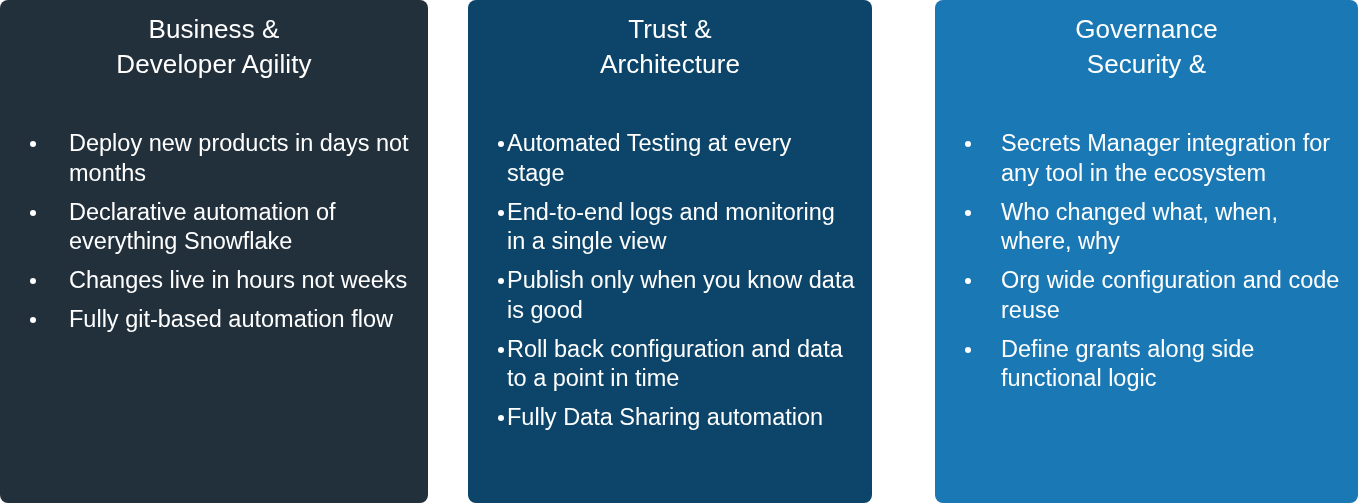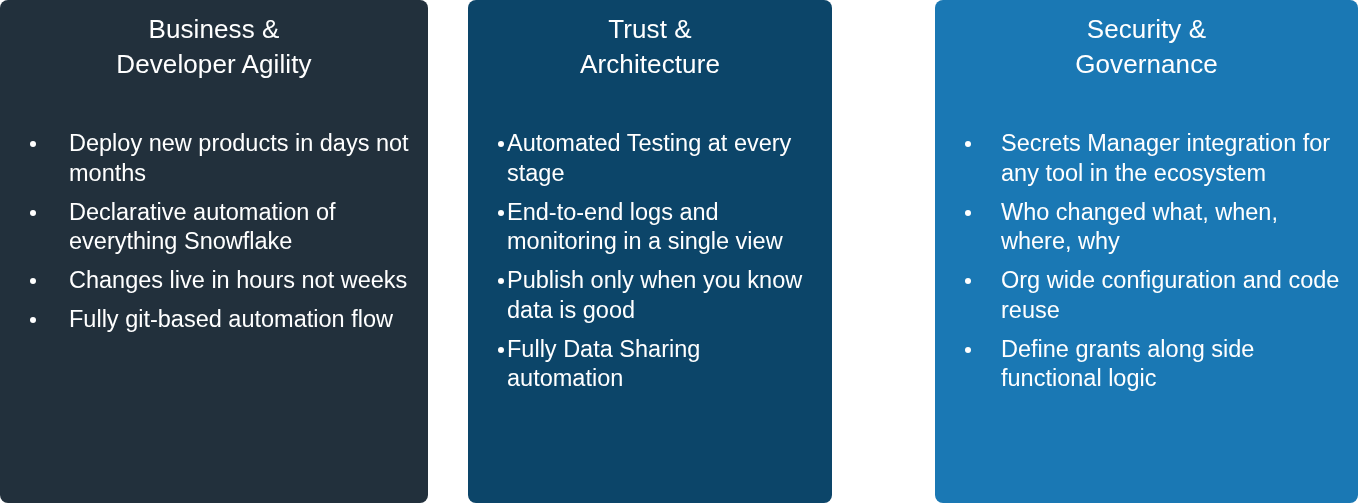--- a/index.html
+++ b/index.html
@@ -16,21 +16,21 @@
     }
     .card {
       position: absolute;
       top: 0;
       height: 503px;
       border-radius: 8px;
       box-sizing: border-box;
       color: #ffffff;
     }
     .card-1 { left: 0; width: 428px; background: #22303c; }
-    .card-2 { left: 468px; width: 364px; background: #0c4569; }
+    .card-2 { left: 468px; width: 404px; background: #0c4569; }
     .card-3 { left: 935px; width: 423px; background: #1a78b4; }
 
     .card-title {
       position: absolute;
       top: 12px;
       left: 0;
       right: 0;
       text-align: center;
       font-size: 26px;
       line-height: 35px;
@@ -89,28 +89,29 @@
 
 <section class="card card-2">
   <h2 class="card-title">
     <span>Trust &amp;</span>
     <span>Architecture</span>
   </h2>
   <ul class="bullets">
     <li><span class="dot"></span><span>Automated Testing at every stage</span></li>
     <li><span class="dot"></span><span>End-to-end logs and monitoring in a single view</span></li>
     <li><span class="dot"></span><span>Publish only when you know data is good</span></li>
+    <li><span class="dot"></span><span>Roll back configuration and data to a point in time</span></li>
     <li><span class="dot"></span><span>Fully Data Sharing automation</span></li>
   </ul>
 </section>
 
 <section class="card card-3">
   <h2 class="card-title">
+    <span>Governance</span>
     <span>Security &amp;</span>
-    <span>Governance</span>
   </h2>
   <ul class="bullets">
     <li><span class="dot"></span><span>Secrets Manager integration for any tool in the ecosystem</span></li>
     <li><span class="dot"></span><span>Who changed what, when, where, why</span></li>
     <li><span class="dot"></span><span>Org wide configuration and code reuse</span></li>
     <li><span class="dot"></span><span>Define grants along side functional logic</span></li>
   </ul>
 </section>
 
 </body></html>

